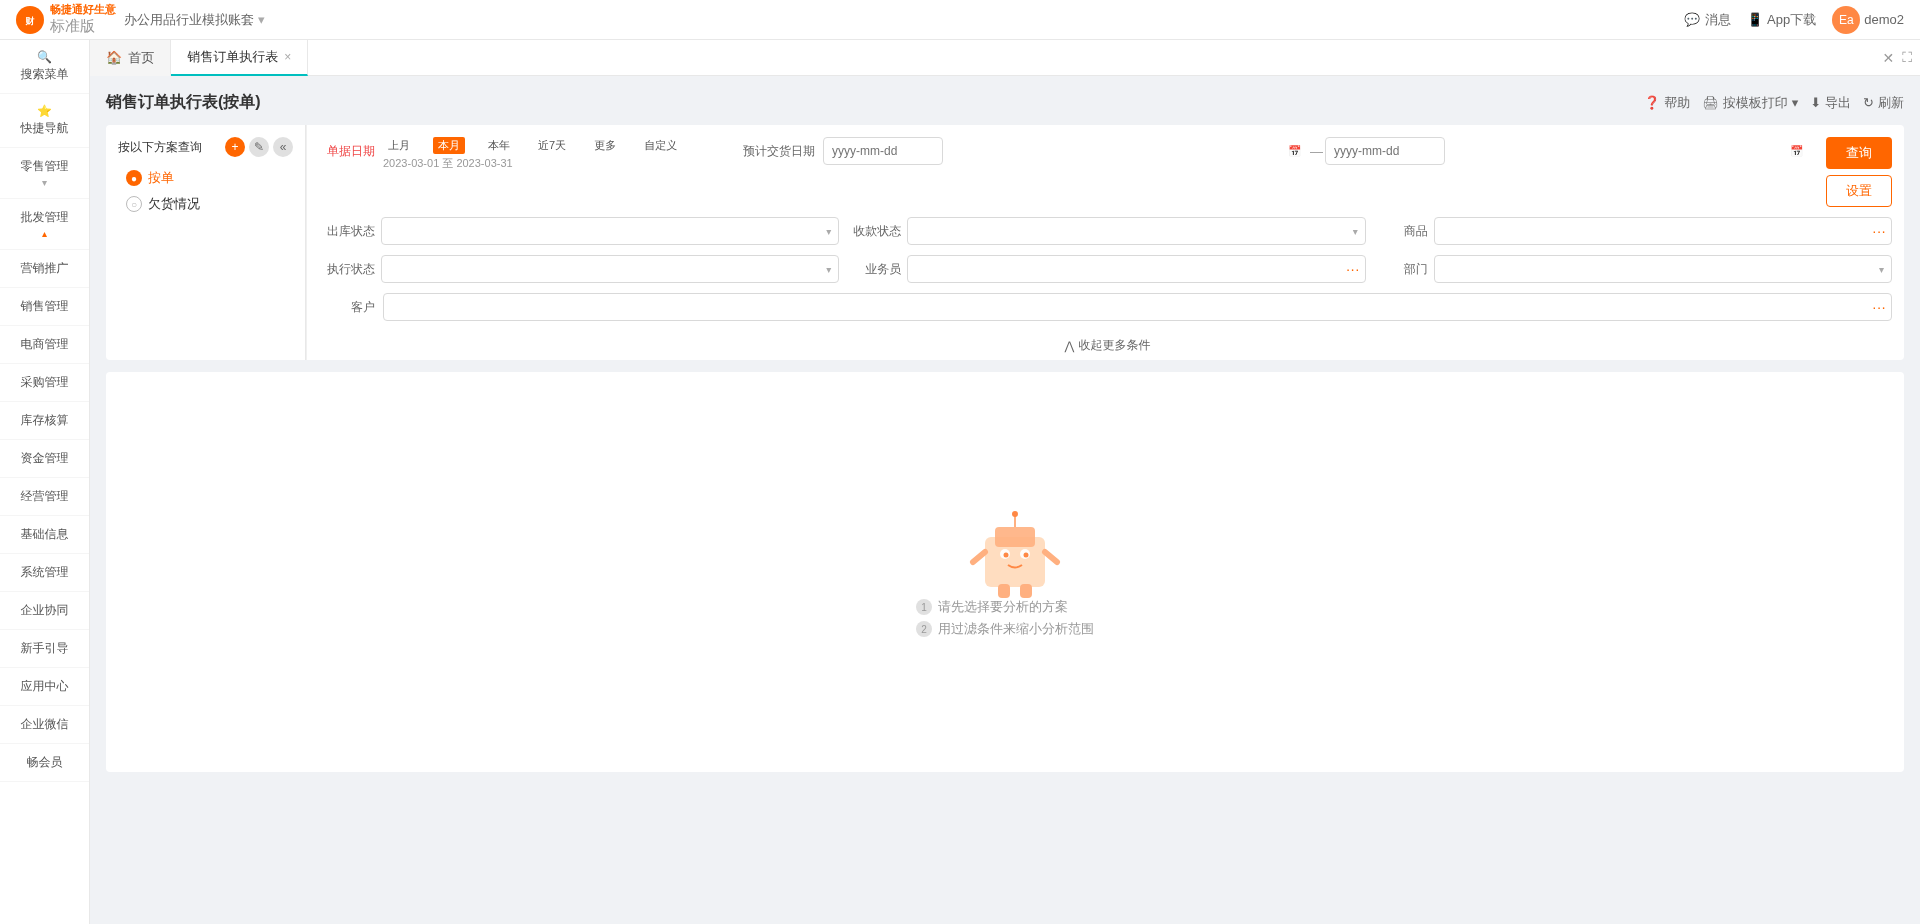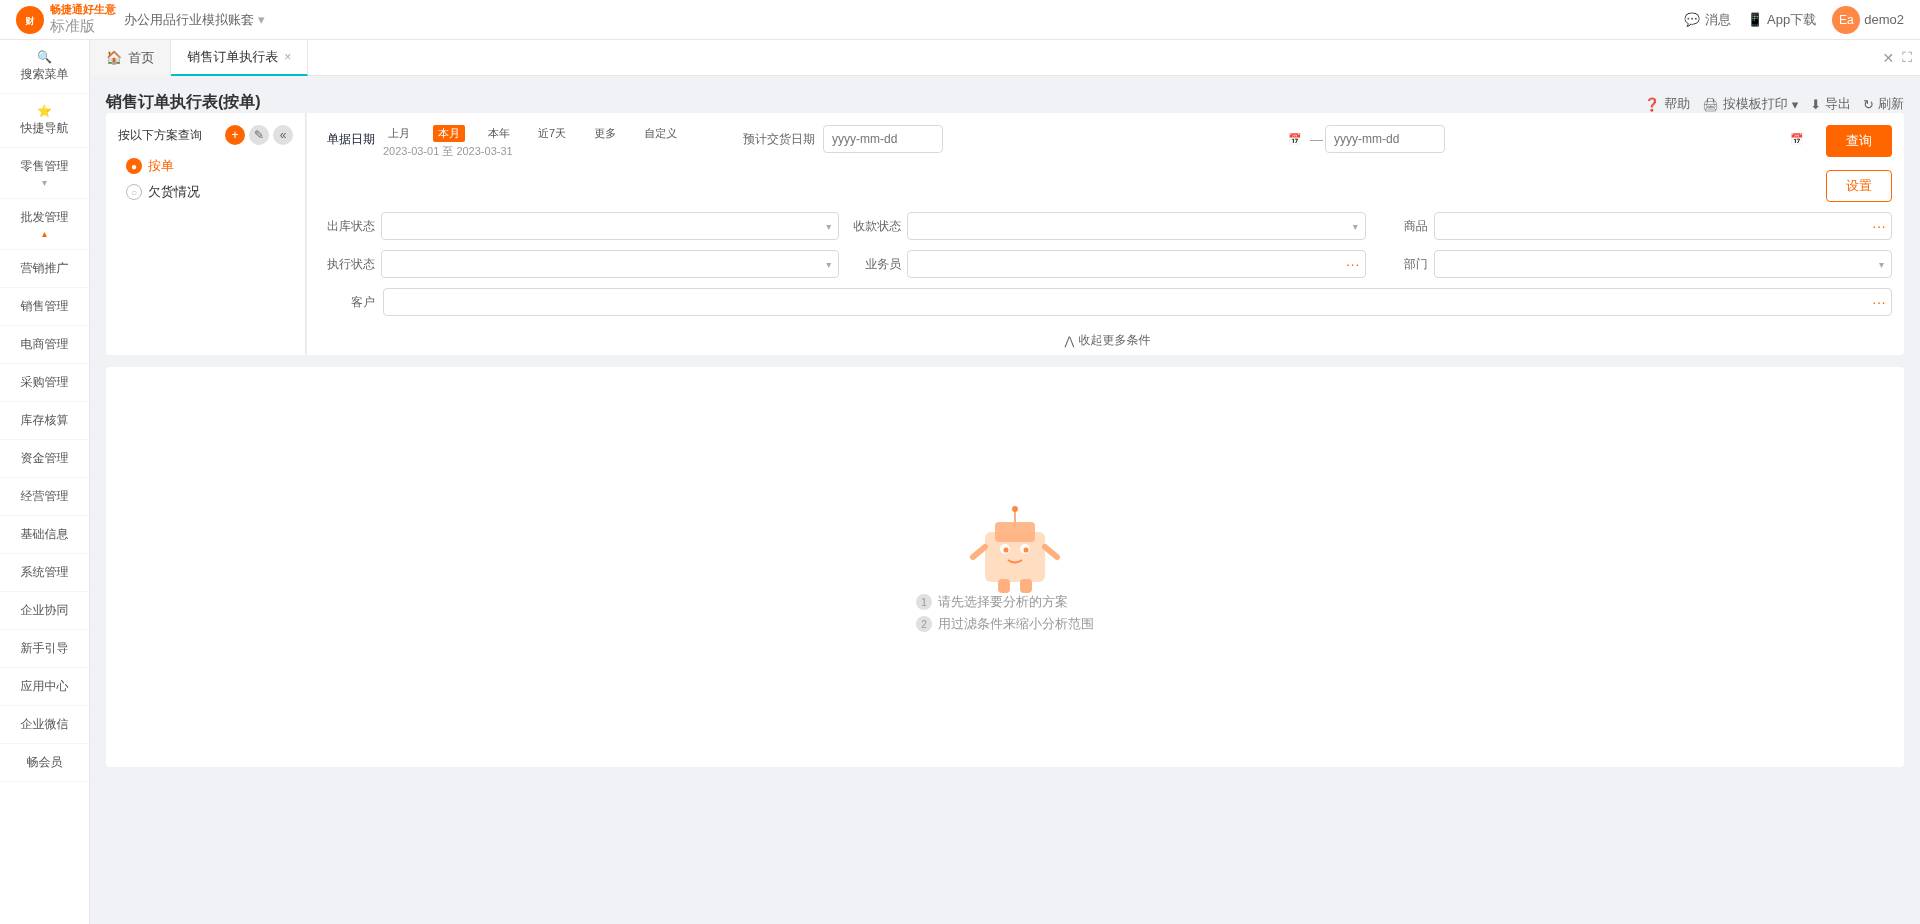--- a/index.html
+++ b/index.html
@@ -81,22 +81,23 @@
     .tab-close { color: #aaa; font-size: 12px; cursor: pointer; }
     .tabs-right { margin-left: auto; display: flex; align-items: center; padding-right: 8px; gap: 8px; }
     .tab-action-btn { color: #999; cursor: pointer; font-size: 14px; }
 
     
     .page-content { flex: 1; overflow-y: auto; padding: 16px; background: #f0f2f5; }
 
     
     .page-title-bar {
       display: flex;
-      align-items: flex-end;
+      align-items: center;
       justify-content: space-between;
+      margin-bottom: 12px;
     }
     .page-title { font-size: 16px; font-weight: bold; color: #333; }
     .page-actions { display: flex; align-items: center; gap: 12px; }
     .page-action-item { display: flex; align-items: center; gap: 4px; color: #666; font-size: 13px; cursor: pointer; }
 
     
     .scheme-panel {
       width: 200px;
       flex-shrink: 0;
       border-right: 1px solid #e8e8e8;
@@ -380,21 +381,21 @@
               <div class="scheme-item-icon gray">○</div>
               <span>欠货情况</span>
             </div>
           </div>
 
           <div style="flex:1; padding: 12px 12px 0 16px; border-left: 1px solid #f0f0f0;">
 
             <div style="display:flex; align-items:flex-start; margin-bottom:10px; gap:0;">
 
               <div style="display:flex; align-items:flex-start; min-width:420px;">
-                <span style="font-size:12px; color:#0f172a; min-width:52px; text-align:right; padding-top:6px; white-space:nowrap;font-family:Liberation Mono, monospace;">单据日期</span>
+                <span style="font-size:12px; color:#ef4444; min-width:52px; text-align:right; padding-top:6px; white-space:nowrap;font-family:Liberation Mono, monospace;">单据日期</span>
                 <div style="margin-left:8px;">
                   <div style="display:flex; align-items:center; gap:18px; margin-bottom:2px;">
                     <span class="date-quick-btn">上月</span>
                     <span class="date-quick-btn active">本月</span>
                     <span class="date-quick-btn">本年</span>
                     <span class="date-quick-btn">近7天</span>
                     <span class="date-quick-btn">更多</span>
                     <span class="date-quick-btn">自定义</span>
                   </div>
                   <div style="font-size:11px; color:#999;">2023-03-01 至 2023-03-31</div>
@@ -410,21 +411,21 @@
                   </div>
                   <span class="date-dash">—</span>
                   <div class="date-input-wrap">
                     <input type="text" style="width: 120px; height: 28px; border: 1px solid rgb(217, 217, 217); border-radius: 4px; padding: 0px 24px 0px 8px; font-size: 12px; color: rgb(153, 153, 153); background: rgb(255, 255, 255); outline: none;" placeholder="yyyy-mm-dd">
                     <span class="cal-icon">📅</span>
                   </div>
                 </div>
               </div>
 
 
-              <div style="display:flex; flex-direction:column; gap:13px; margin-left:16px;">
+              <div style="display:flex; flex-direction:column; gap:6px; margin-left:16px;">
                 <button class="query-btn">查询</button>
                 <button class="settings-btn">设置</button>
               </div>
             </div>
 
             <div class="three-col-row">
               <div class="col-field">
                 <span class="col-label">出库状态</span>
                 <div class="select-wrap col-input">
                   <select class="col-select-box">

